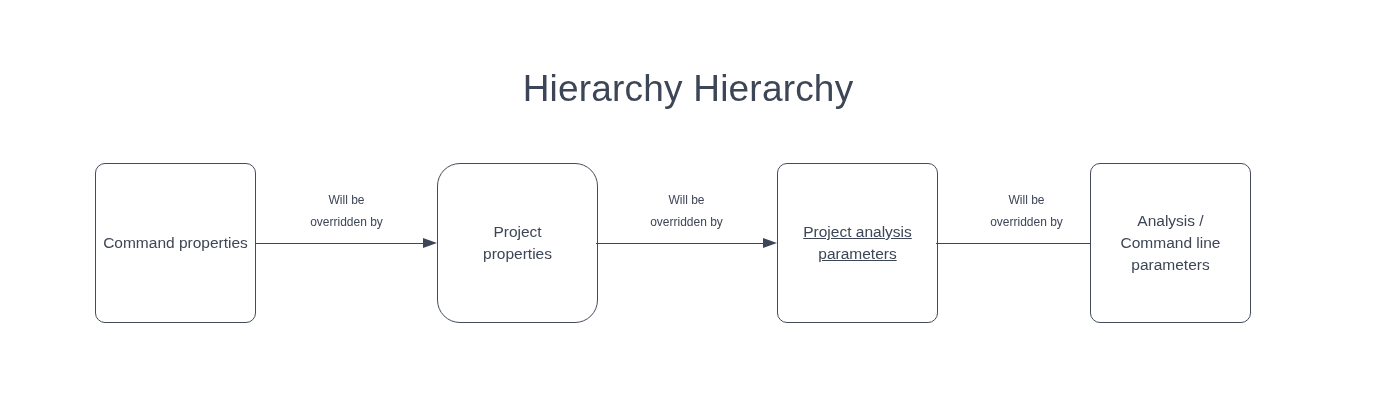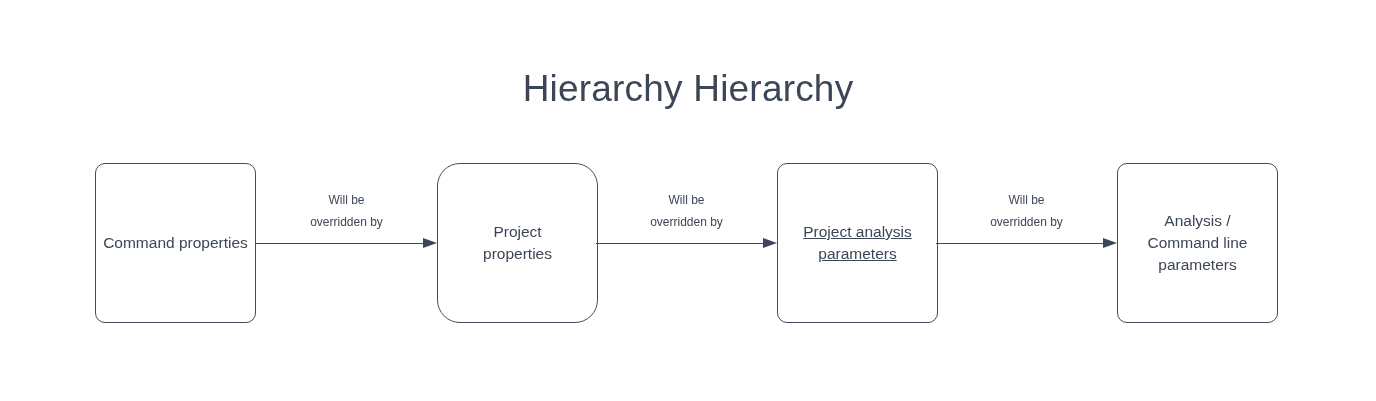--- a/index.html
+++ b/index.html
@@ -46,21 +46,21 @@
     padding: 0 6px;
     text-align: center;
     font-size: 15.5px;
     line-height: 22px;
     white-space: pre-line;
     color: #3d4656;
   }
   .node-1 { left: 95px; }
   .node-2 { left: 437px; border-radius: 23px; }
   .node-3 { left: 777px; text-decoration: underline; }
-  .node-4 { left: 1117px; }
+  .node-4 { left: 1090px; }
 
   .connector {
     position: absolute;
     top: 163px;
     height: 160px;
     width: 181px;
   }
   .connector-1 { left: 256px; }
   .connector-2 { left: 596px; }
   .connector-3 { left: 936px; }

